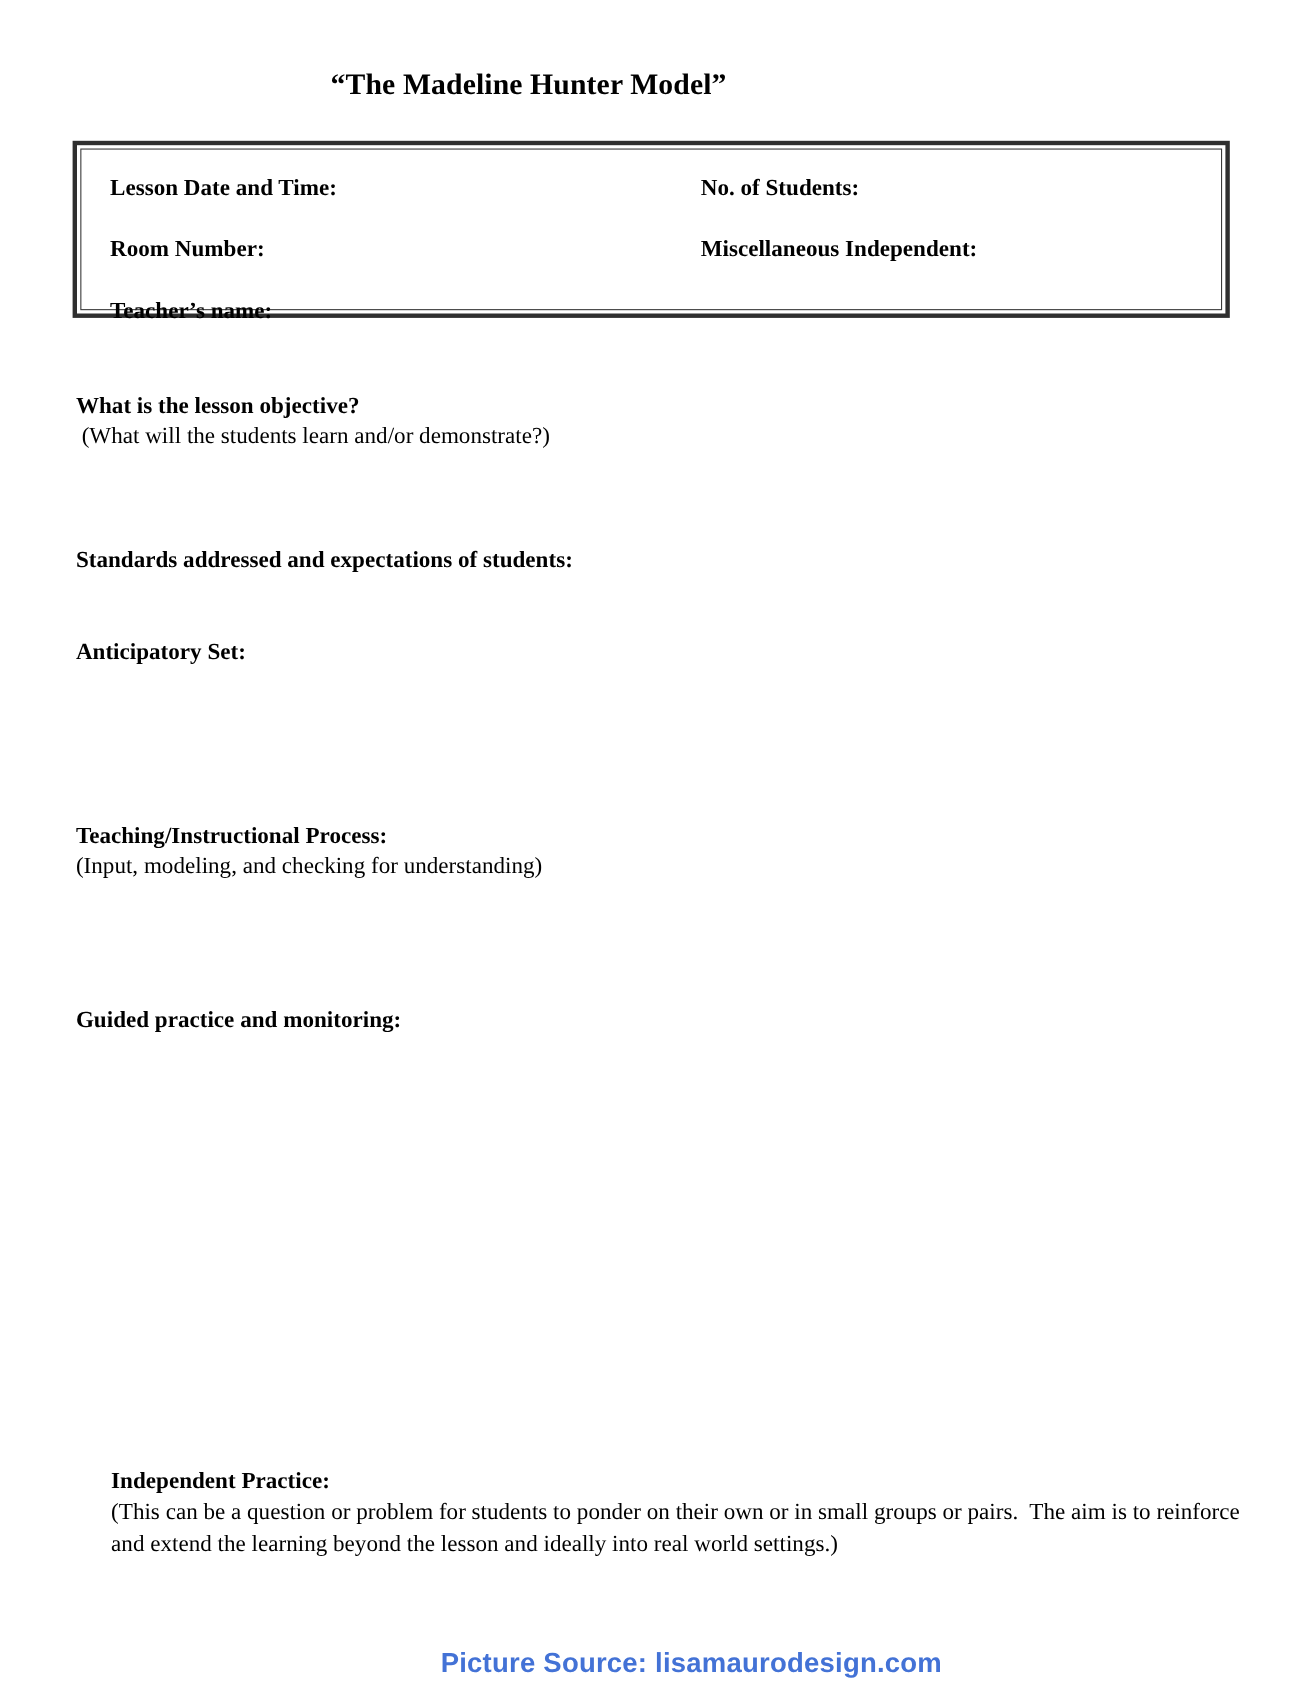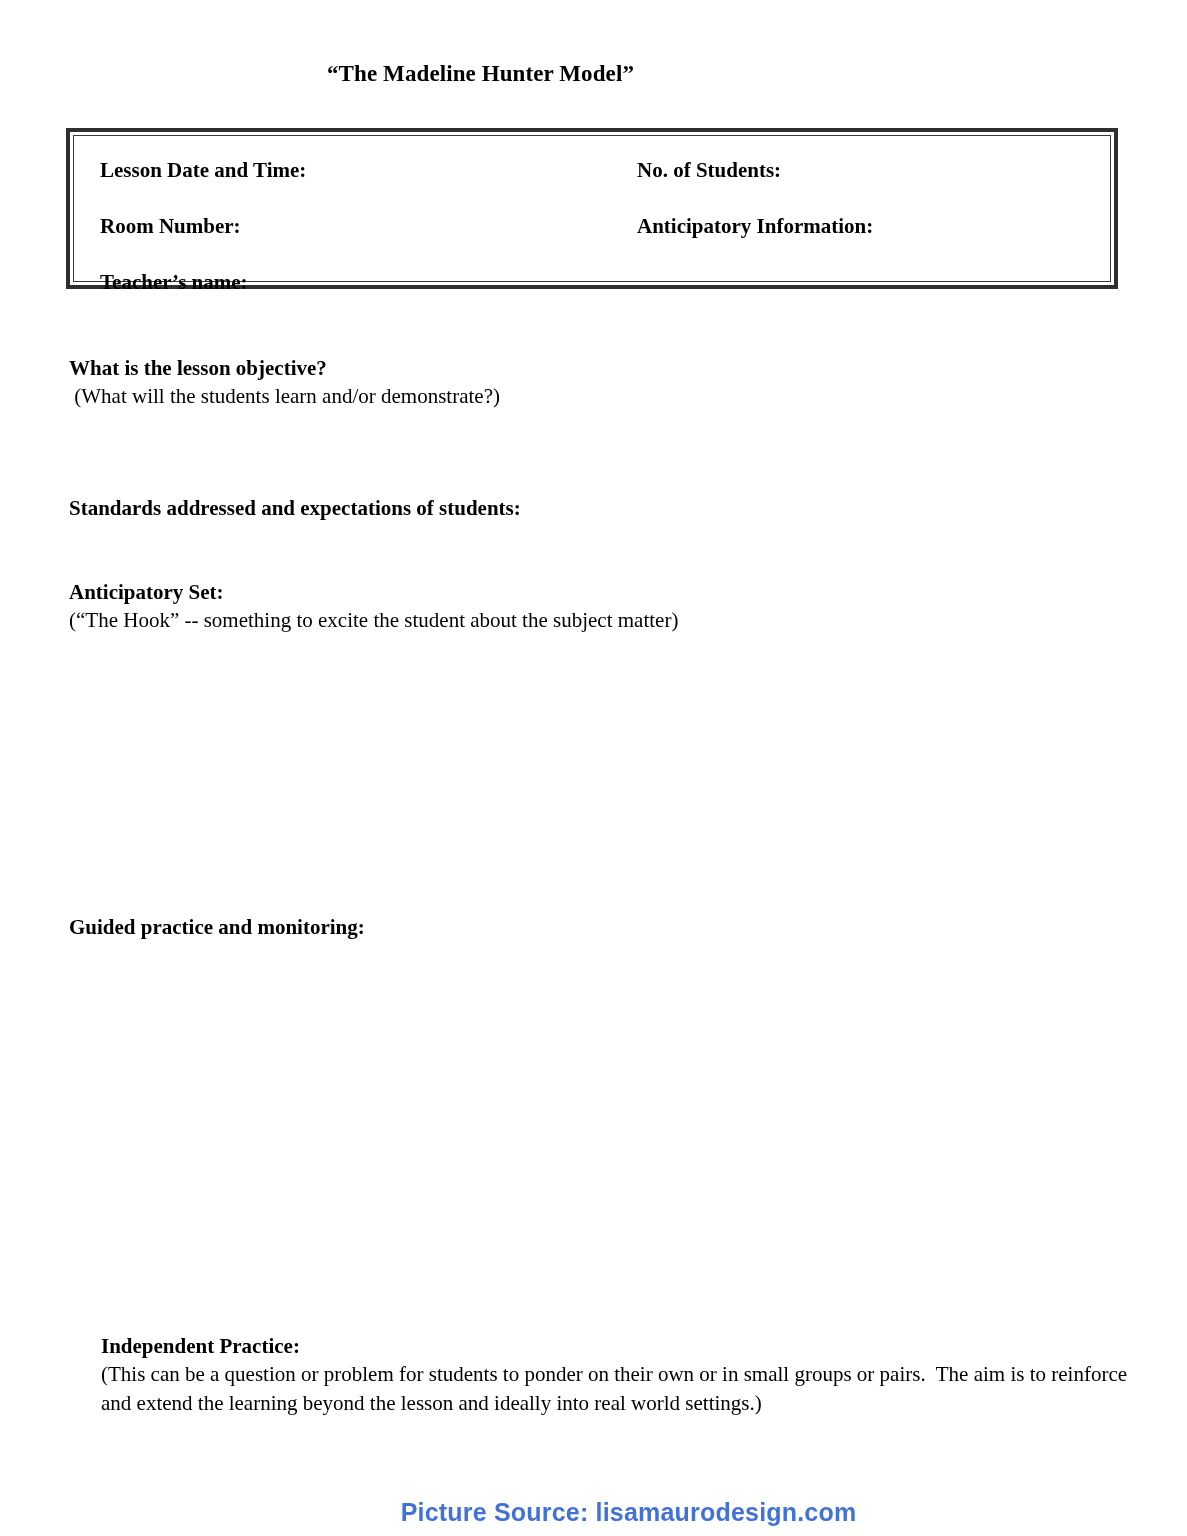--- a/index.html
+++ b/index.html
@@ -24,21 +24,21 @@
     background: #ffffff;
   }
 
   
   .doc-title {
     position: absolute;
     left: 0;
     top: 61px;
     width: 961px;
     text-align: center;
-    font-size: 23px;
+    font-size: 27px;
     font-weight: bold;
     letter-spacing: 0.1px;
     line-height: 1.15;
   }
 
   
   .info-box {
     position: absolute;
     left: 66px;
     top: 128px;
@@ -127,21 +127,21 @@
     <div class="info-box-inner">
       <div class="info-grid">
 
         <div class="info-row">
           <div class="info-label col-left">Lesson Date and Time:</div>
           <div class="info-label col-right">No. of Students:</div>
         </div>
 
         <div class="info-row">
           <div class="info-label col-left">Room Number:</div>
-          <div class="info-label col-right">Anticipatory Information:</div>
+          <div class="info-label col-right">Miscellaneous Independent:</div>
         </div>
 
         <div class="info-row">
           <div class="info-label col-left">Teacher’s name:</div>
           <div class="info-label col-right"></div>
         </div>
 
       </div>
     </div>
   </div>
@@ -151,23 +151,26 @@
     <p class="section-note"></p>
   </div>
 
   <div class="section" id="sec-objective">
     <p class="section-heading">What is the lesson objective?</p>
     <p class="section-note"> (What will the students learn and/or demonstrate?)</p>
   </div>
 
   <div class="section" id="sec-anticipatory">
     <p class="section-heading">Anticipatory Set:</p>
-    <p class="section-note">(“The Hook” -- something to excite the student about the subject matter)</p>
   </div>
 
+  <div class="section" id="sec-teaching">
+    <p class="section-heading">Teaching/Instructional Process:</p>
+    <p class="section-note">(Input, modeling, and checking for understanding)</p>
+  </div>
 
   <div class="section" id="sec-guided">
     <p class="section-heading">Guided practice and monitoring:</p>
   </div>
 
 
   <div class="section" id="sec-independent">
     <p class="section-heading">Independent Practice:</p>
     <p class="section-note">(This can be a question or problem for students to ponder on their own or in small groups or pairs.  The aim is to reinforce and extend the learning beyond the lesson and ideally into real world settings.)</p>
   </div>

